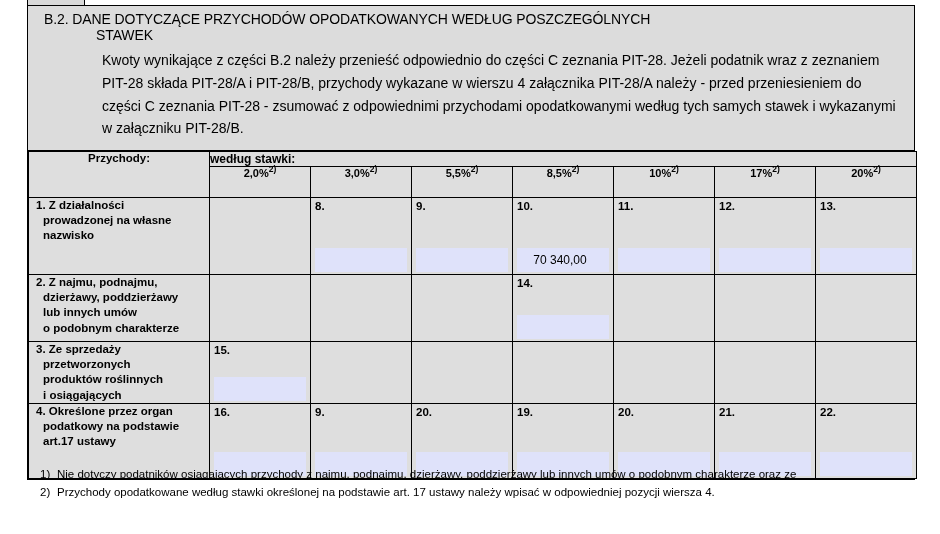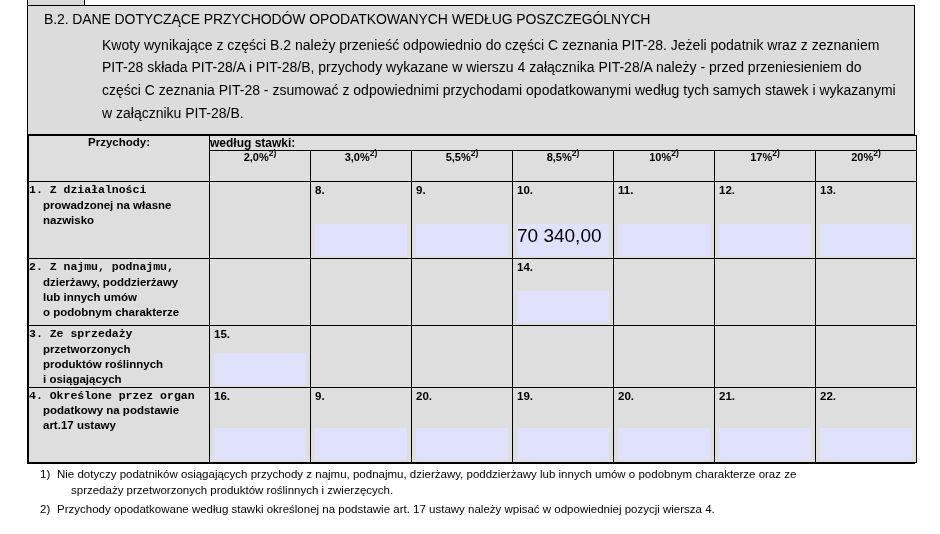--- a/index.html
+++ b/index.html
@@ -117,22 +117,21 @@
     font-weight: bold;
     line-height: 1.32;
     padding: 5px 4px 5px 8px;
     vertical-align: top;
   }
   .row-label .ln {
     display: block;
     padding-left: 14px;
   }
   .row-label .ln.first {
-    padding-left: 0;
-    font-family: Liberation Mono, monospace;
+    padding-left: 7px;
   }
 
   
   td.cell-off {
     background: #dedede;
   }
   td.cell-on {
     background: #ffffff;
     position: relative;
   }
@@ -140,24 +139,24 @@
     font-size: 11.5px;
     font-weight: bold;
     padding: 2px 0 0 4px;
     line-height: 1.1;
   }
   .cell-input {
     position: absolute;
     left: 4px;
     right: 4px;
     bottom: 2px;
-    height: 32px;
+    height: 24px;
     background: #dfe2fa;
-    text-align: left;
-    font-size: 19px;
+    text-align: center;
+    font-size: 12px;
     font-weight: normal;
     line-height: 24px;
     padding-right: 6px;
     box-sizing: border-box;
     white-space: nowrap;
     overflow: hidden;
   }
 
   
   tr.r1 td { height: 76px; }
@@ -195,20 +194,21 @@
 <body>
 
 <div class="top-fragment"></div>
 
 <div class="section">
 
   <div class="sec-header">
     <div class="sec-title">
       <span>B.2. DANE DOTYCZĄCE PRZYCHODÓW OPODATKOWANYCH WEDŁUG POSZCZEGÓLNYCH</span>
       <span class="ind">&nbsp;</span><br>
+      <span style="padding-left:52px;display:inline-block;">STAWEK</span>
     </div>
     <p class="sec-note">Kwoty wynikające z części B.2 należy przenieść odpowiednio do części C zeznania PIT-28. Jeżeli podatnik wraz z zeznaniem PIT-28 składa PIT-28/A i PIT-28/B, przychody wykazane w wierszu 4 załącznika PIT-28/A należy - przed przeniesieniem do części C zeznania PIT-28 - zsumować z odpowiednimi przychodami opodatkowanymi według tych samych stawek i wykazanymi w załączniku PIT-28/B.</p>
   </div>
 
   <table class="form-table">
     <colgroup>
       <col style="width:181px">
       <col style="width:101px">
       <col style="width:101px">
       <col style="width:101px">
@@ -337,19 +337,19 @@
           </td>
         </tr>
       </tbody>
   </table>
 
 </div>
 
 <div class="footnotes">
   <div class="fn">
     <span class="fn-mark">1)</span>
-    <span class="fn-text"><span>Nie dotyczy podatników osiągających przychody z najmu, podnajmu, dzierżawy, poddzierżawy lub innych umów o podobnym charakterze oraz ze</span><span class="cont">sprzedaży przetworzonych produktów roślinnych i zwierzęcych.</span></span>
+    <span class="fn-text"><span>Nie dotyczy podatników osiągających przychody z najmu, podnajmu, dzierżawy, poddzierżawy lub innych umów o podobnym charakterze oraz ze</span></span>
   </div>
   <div class="fn">
     <span class="fn-mark">2)</span>
     <span class="fn-text">Przychody opodatkowane według stawki określonej na podstawie art. 17 ustawy należy wpisać w odpowiedniej pozycji wiersza 4.</span>
   </div>
 </div>
 
 </body></html>

